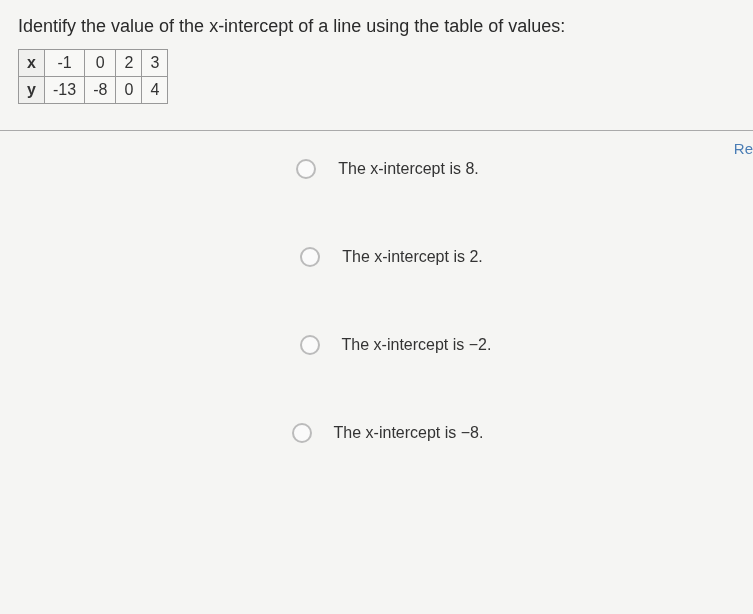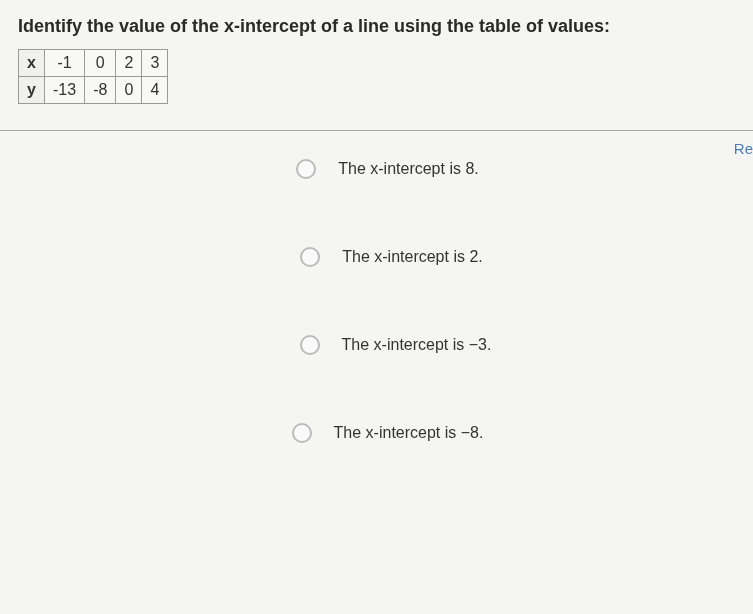--- a/index.html
+++ b/index.html
@@ -13,21 +13,21 @@
       width: 753px;
       height: 614px;
       overflow: hidden;
       position: relative;
     }
     .question-header {
       padding: 16px 18px 12px 18px;
     }
     .question-text {
       font-size: 18px;
-      font-weight: bold;
+      font-weight: normal;
       color: #2a2a2a;
       margin-bottom: 12px;
     }
     .data-table {
       border-collapse: collapse;
       margin-top: 4px;
     }
     .data-table td {
       border: 1px solid #999;
       padding: 4px 8px;
@@ -114,19 +114,19 @@
   <div class="option">
     <div class="radio"></div>
     <div class="option-text">The x-intercept is 8.</div>
   </div>
   <div class="option indent-1">
     <div class="radio"></div>
     <div class="option-text">The x-intercept is 2.</div>
   </div>
   <div class="option indent-2">
     <div class="radio"></div>
-    <div class="option-text">The x-intercept is −3.</div>
+    <div class="option-text">The x-intercept is −2.</div>
   </div>
   <div class="option indent-3">
     <div class="radio"></div>
     <div class="option-text">The x-intercept is −8.</div>
   </div>
 </div>
 
 </body></html>

